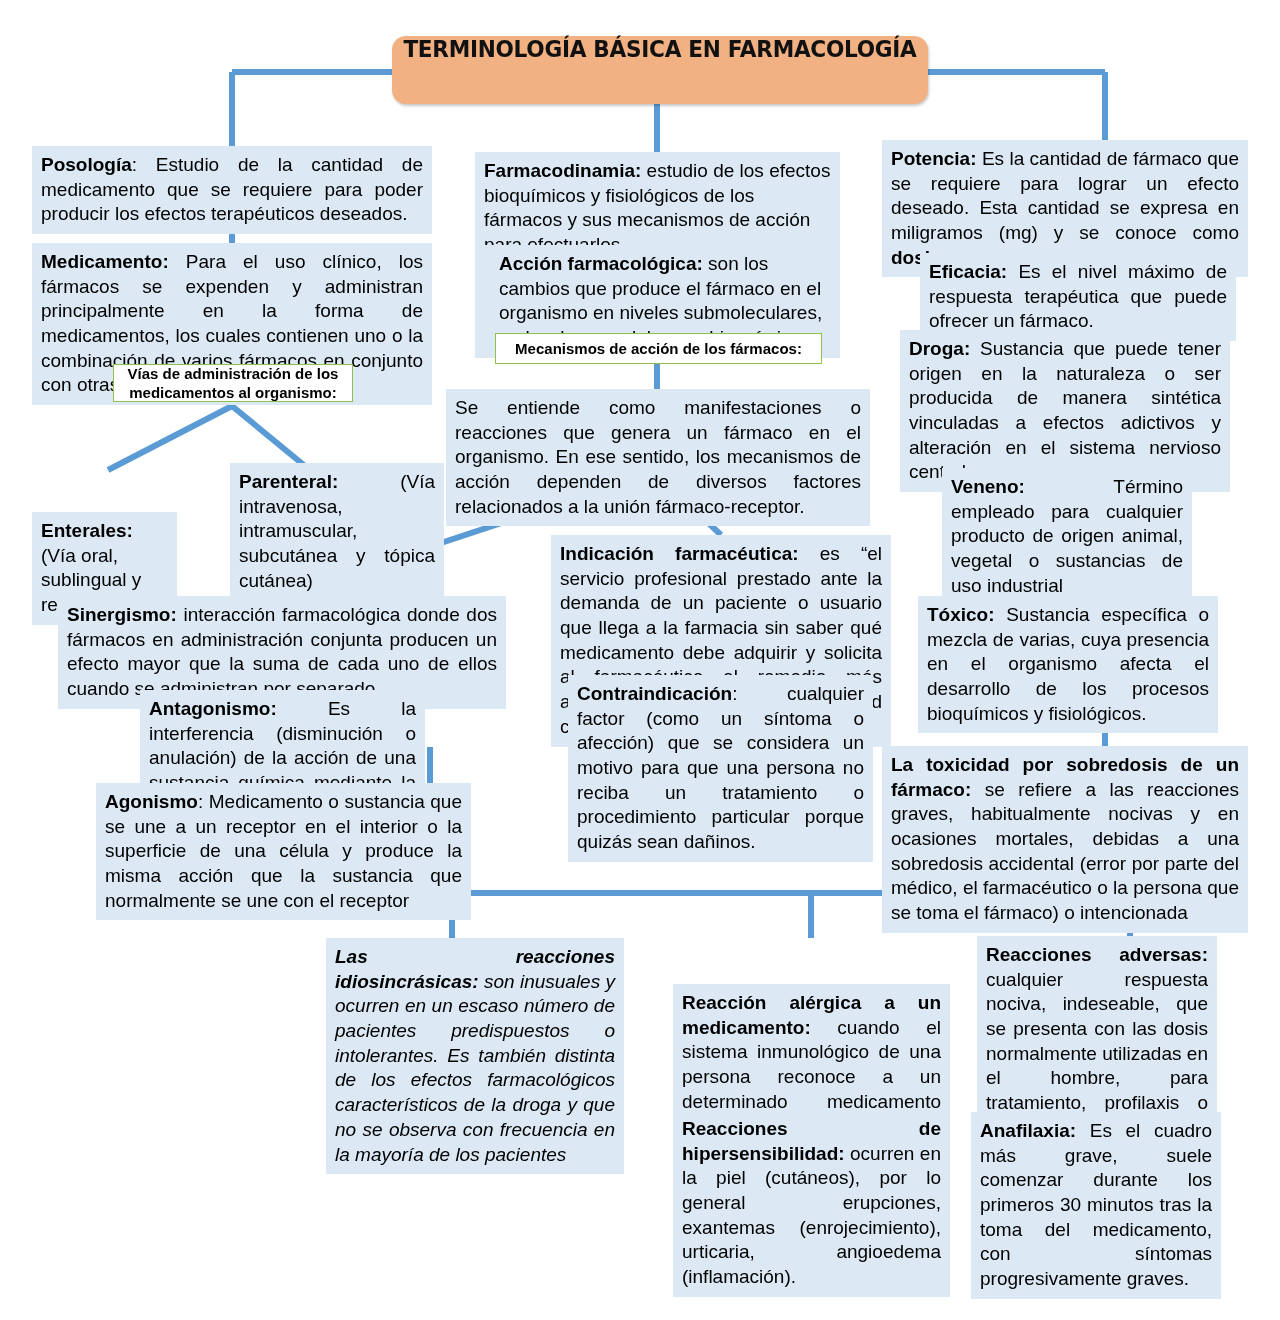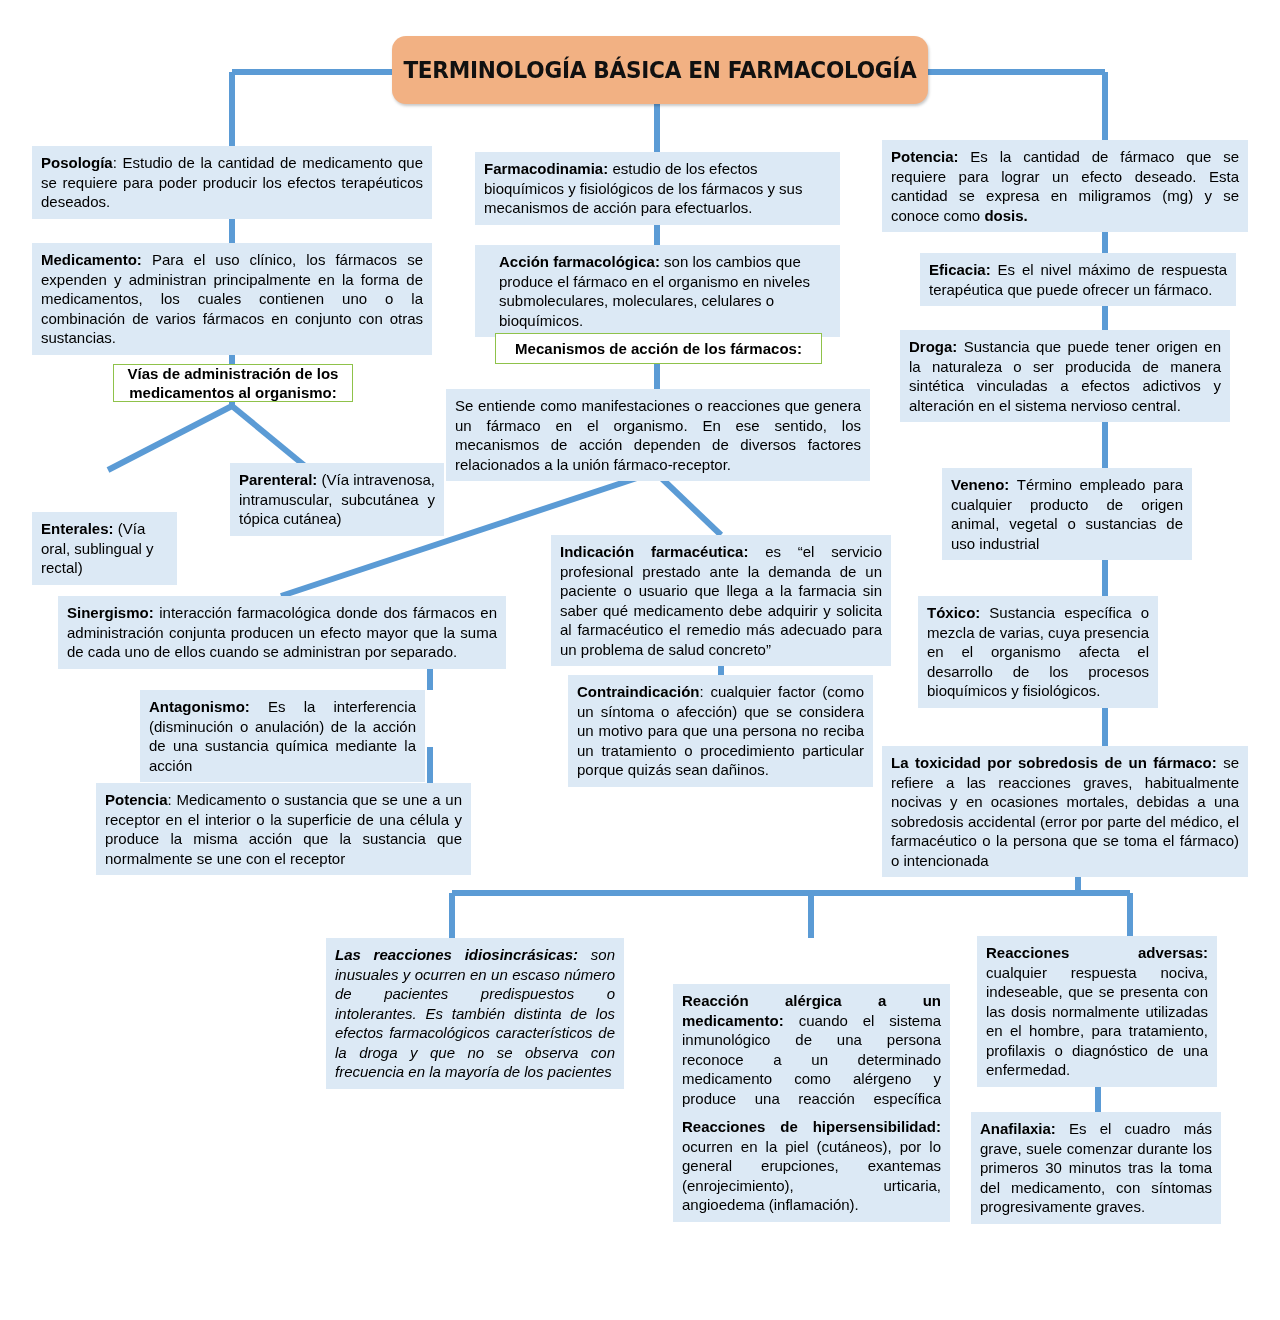--- a/index.html
+++ b/index.html
@@ -10,36 +10,36 @@
     position:relative;
     overflow:hidden;
   }
   #canvas { position:absolute; inset:0; }
   svg.links { position:absolute; left:0; top:0; width:1280px; height:1320px; }
 
   .node {
     position:absolute;
     background:#dce9f5;
     color:#000;
-    font-size:15px;
+    font-size:19px;
     line-height:1.30;
     text-align:justify;
     padding:7px 9px;
     box-sizing:border-box;
     z-index:5;
   }
   .node.left  { text-align:left; }
   .node b { font-weight:bold; }
 
   .title-box {
     position:absolute;
     background:#f2b183;
     border-radius:14px;
     box-shadow:1px 2px 3px rgba(0,0,0,.22);
-    display:flex; align-items:center; justify-content:center;
+    display:flex; align-items:flex-start; justify-content:center;
     z-index:9;
   }
   .title-box span {
     font-family:"DejaVu Sans", sans-serif;
     font-weight:bold;
     font-size:23px;
     letter-spacing:-0.3px;
     color:#111;
     white-space:nowrap;
     transform:scaleX(0.94);
@@ -135,21 +135,21 @@
 
   <div class="node" style="left:58px; top:596px; width:448px;">
     <b>Sinergismo:</b><span> </span><span>interacción farmacológica donde dos fármacos en administración conjunta producen un efecto mayor que la suma de cada uno de ellos cuando se administran por separado.</span>
   </div>
 
   <div class="node" style="left:140px; top:690px; width:285px;">
     <b>Antagonismo:</b><span> </span><span>Es la interferencia (disminución o anulación) de la acción de una sustancia química mediante la acción</span>
   </div>
 
   <div class="node" style="left:96px; top:783px; width:375px;">
-    <b>Potencia</b><span>: </span><span>Medicamento o sustancia que se une a un receptor en el interior o la superficie de una célula y produce la misma acción que la sustancia que normalmente se une con el receptor</span>
+    <b>Agonismo</b><span>: </span><span>Medicamento o sustancia que se une a un receptor en el interior o la superficie de una célula y produce la misma acción que la sustancia que normalmente se une con el receptor</span>
   </div>
 
   <div class="node left" style="left:475px; top:152px; width:365px;">
     <b>Farmacodinamia:</b><span> </span><span>estudio de los efectos bioquímicos y fisiológicos de los fármacos y sus mecanismos de acción para efectuarlos.</span>
   </div>
 
   <div class="node left" style="left:475px; top:245px; width:365px;padding-left:24px;">
     <b>Acción farmacológica:</b><span> </span><span>son los cambios que produce el fármaco en el organismo en niveles submoleculares, moleculares, celulares o bioquímicos.</span>
   </div>
 
@@ -178,21 +178,21 @@
   </div>
 
   <div class="node" style="left:900px; top:330px; width:330px;">
     <b>Droga:</b><span> </span><span>Sustancia que puede tener origen en la naturaleza o ser producida de manera sintética vinculadas a efectos adictivos y alteración en el sistema nervioso central.</span>
   </div>
 
   <div class="node" style="left:942px; top:468px; width:250px;">
     <b>Veneno:</b><span> </span><span>Término empleado para cualquier producto de origen animal, vegetal o sustancias de uso industrial</span>
   </div>
 
-  <div class="node" style="left:918px; top:596px; width:240px;">
+  <div class="node" style="left:918px; top:596px; width:300px;">
     <b>Tóxico:</b><span> </span><span>Sustancia específica o mezcla de varias, cuya presencia en el organismo afecta el desarrollo de los procesos bioquímicos y fisiológicos.</span>
   </div>
 
   <div class="node" style="left:882px; top:746px; width:366px;">
     <b>La toxicidad por sobredosis de un fármaco:</b><span> </span><span>se refiere a las reacciones graves, habitualmente nocivas y en ocasiones mortales, debidas a una sobredosis accidental (error por parte del médico, el farmacéutico o la persona que se toma el fármaco) o intencionada</span>
   </div>
 
   <div class="node" style="left:326px; top:938px; width:298px;font-style:italic;">
     <b>Las reacciones idiosincrásicas:</b><span> </span><span>son inusuales y ocurren en un escaso número de pacientes predispuestos o intolerantes. Es también distinta de los efectos farmacológicos característicos de la droga y que no se observa con frecuencia en la mayoría de los pacientes</span>
   </div>

